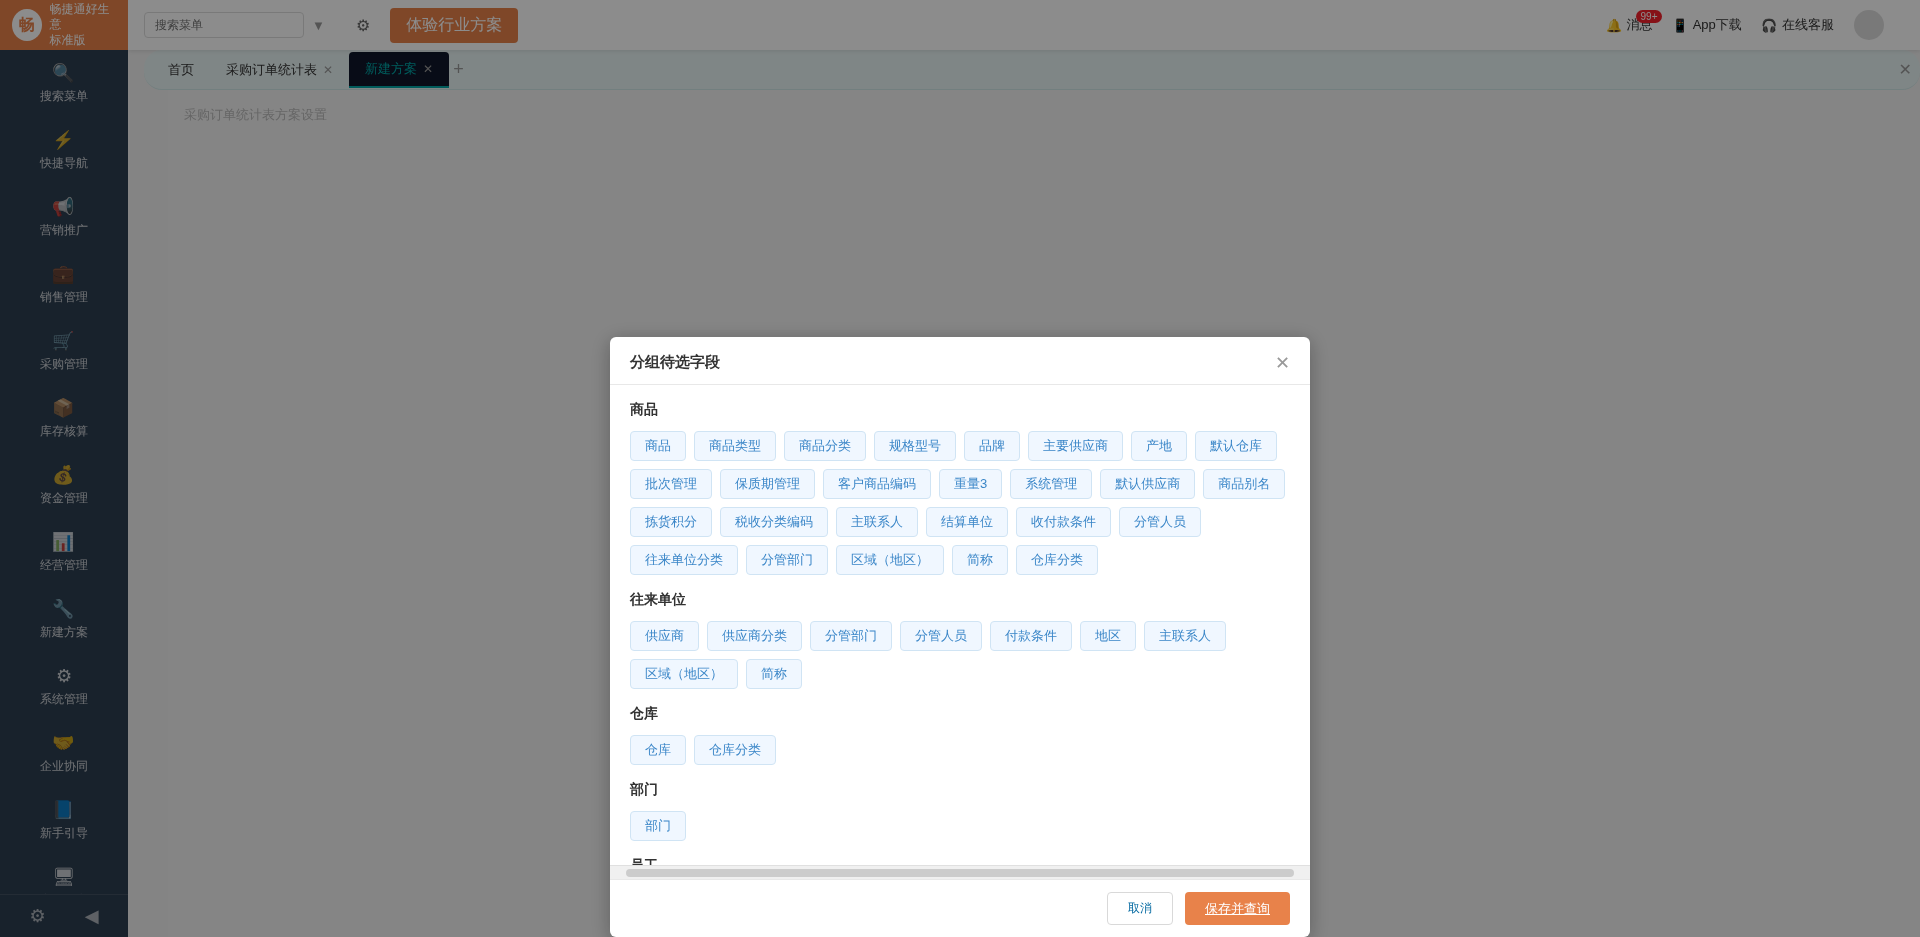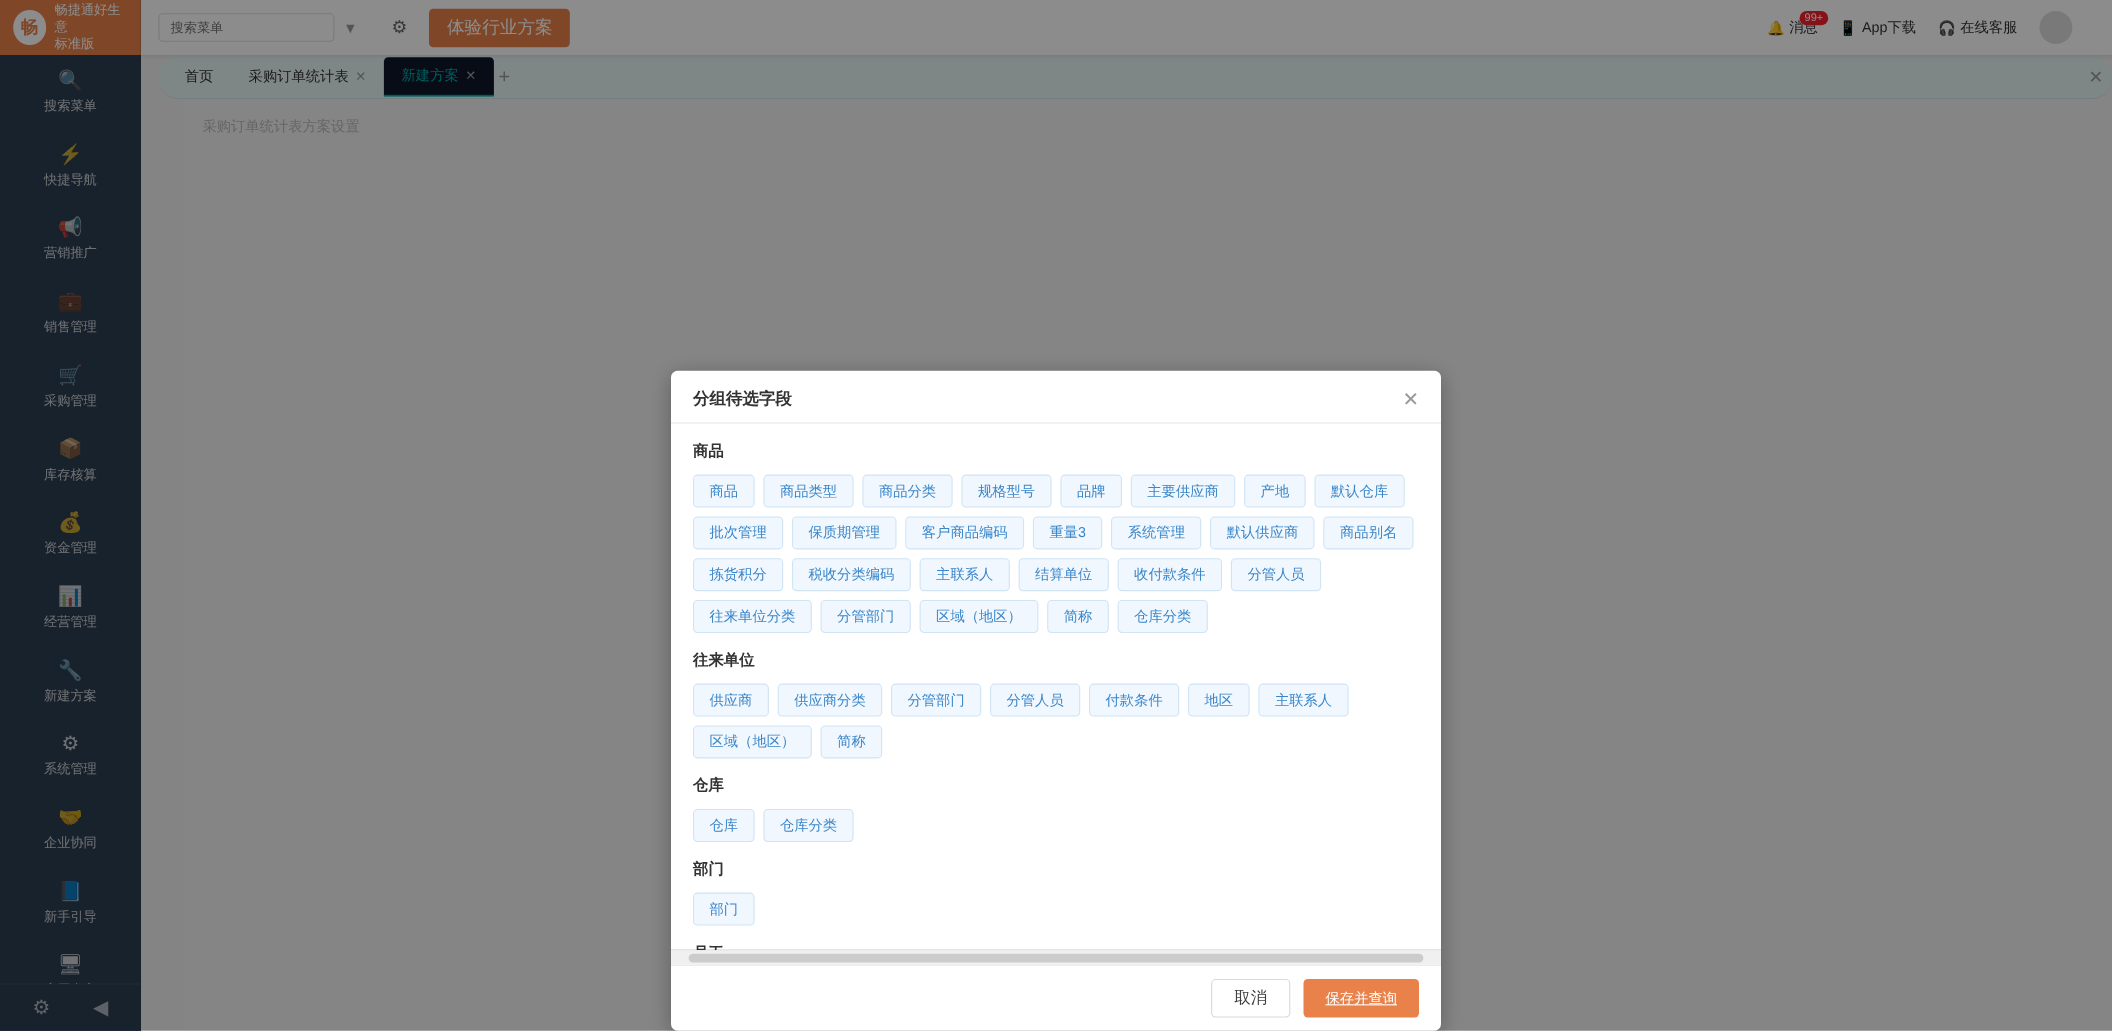--- a/index.html
+++ b/index.html
@@ -84,21 +84,21 @@
     .field-tag {
       border: 1px solid #d0e4f4; background: #f0f7ff; color: #3a86c8; padding: 5px 14px; border-radius: 4px; font-size: 13px; cursor: pointer; white-space: nowrap;
     }
 
     
     .dialog-scrollbar { height: 14px; background: #f0f0f0; border-top: 1px solid #e0e0e0; position: relative; flex-shrink: 0; }
     .dialog-scrollbar-inner { height: 8px; background: #ccc; border-radius: 4px; position: absolute; top: 3px; left: 0; right: 0; margin: 0 16px; }
 
     
     .dialog-footer { display: flex; justify-content: flex-end; gap: 12px; padding: 12px 20px; border-top: 1px solid #e8e8e8; flex-shrink: 0; }
-    .btn-cancel { background: white; border: 1px solid #d9d9d9; color: #404040; padding: 7px 20px; border-radius: 4px; cursor: pointer; font-size: 15px; font-family: Liberation Serif, serif; }
+    .btn-cancel { background: white; border: 1px solid #d9d9d9; color: #0369a1; padding: 7px 20px; border-radius: 4px; cursor: pointer; font-size: 12px; font-family: Liberation Serif, serif; }
     .btn-confirm { background: #e8824a; border: none; color: white; padding: 7px 20px; border-radius: 4px; cursor: pointer; font-size: 13px; text-decoration: underline; }
 
     
     .bg-content { opacity: 0.4; pointer-events: none; }
   </style>
 </head>
 <body>
 
 <div class="sidebar">
   <div class="sidebar-logo">

